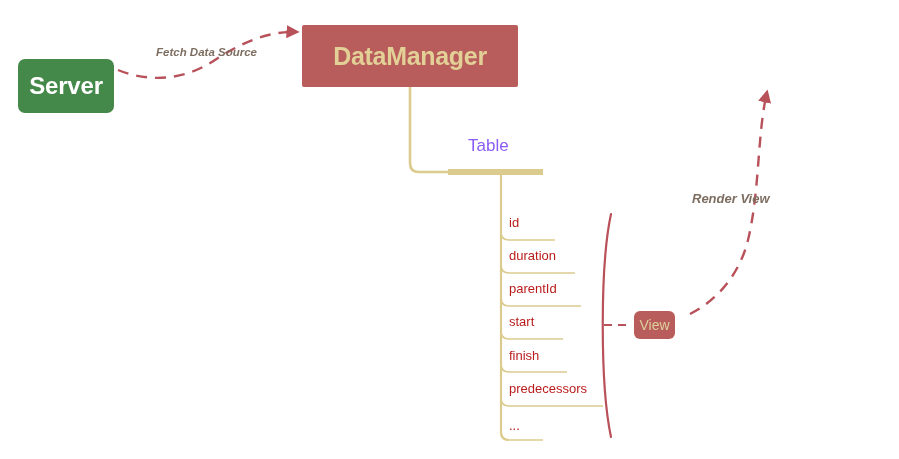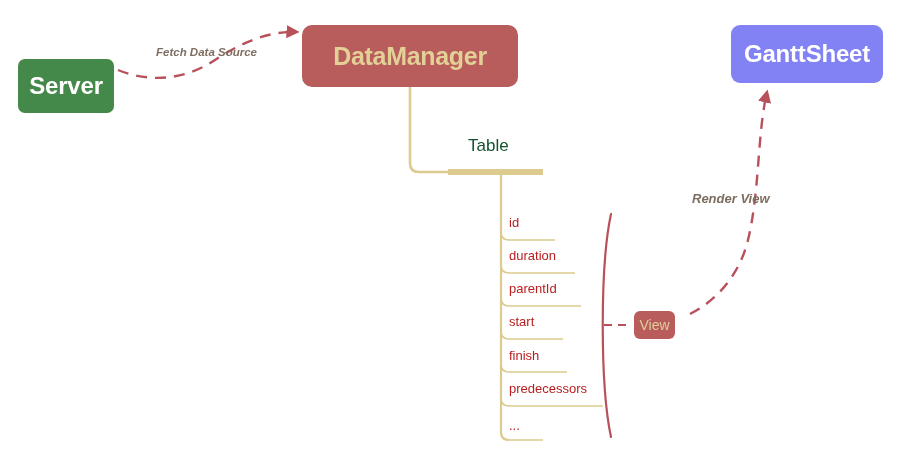--- a/index.html
+++ b/index.html
@@ -39,21 +39,21 @@
     letter-spacing: -0.2px;
     margin-top: 31px;
   }
   
   #node-datamanager {
     left: 302px;
     top: 25px;
     width: 216px;
     height: 62px;
     background: #b85c5c;
-    border-radius: 10px;
+    border-radius: 2px;
     color: #e2d096;
     font-size: 25px;
     font-weight: bold;
     letter-spacing: -0.3px;
   }
   
   #node-ganttsheet {
     left: 731px;
     top: 25px;
     width: 152px;
@@ -94,21 +94,21 @@
     left: 692px;
     top: 191px;
     font-size: 13px;
   }
   
   #label-table {
     position: absolute;
     left: 468px;
     top: 136px;
     font-size: 17px;
-    color: #14532d;
+    color: #8b5cf6;
     white-space: nowrap;
   }
   
   .field-label {
     position: absolute;
     font-size: 13px;
     color: #b91c1c;
     white-space: nowrap;
     left: 509px;
   }
@@ -154,21 +154,20 @@
 
     <path d="M 604 325 L 632 325" fill="none" stroke="#b8515a" stroke-width="2" stroke-dasharray="8 6"></path>
 
     <path d="M 690 314 C 718 300, 740 273, 748 240 C 760 190, 757 135, 767 92" fill="none" stroke="#b8515a" stroke-width="2.4" stroke-dasharray="11 8" stroke-linecap="butt" marker-end="url(#arrow-red)"></path>
   </svg>
 
   <div class="node" id="node-server">Server</div>
 
   <div class="node" id="node-datamanager">DataManager</div>
 
-  <div class="node" id="node-ganttsheet">GanttSheet</div>
 
   <div class="node" id="node-view">View</div>
 
   <div class="edge-label" id="label-fetch">Fetch Data Source</div>
 
   <div class="edge-label" id="label-render">Render View</div>
 
   <div id="label-table">Table</div>
 
   <div class="field-label" style="top:215px">id</div>

